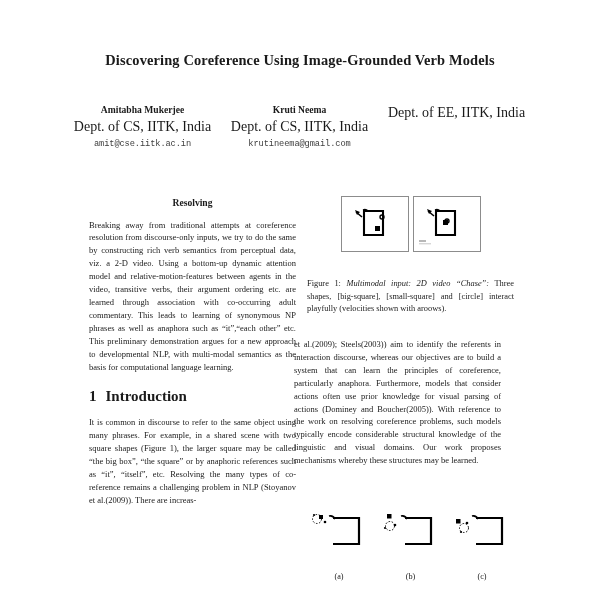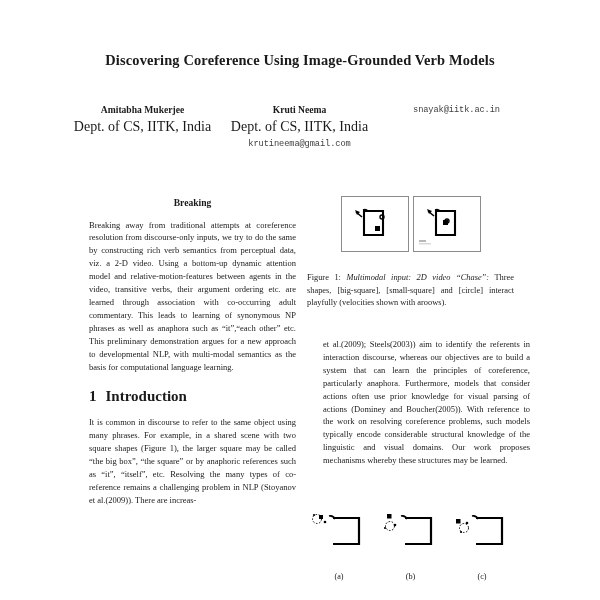--- a/index.html
+++ b/index.html
@@ -68,21 +68,21 @@
   
   .col {
     position: absolute;
     top: 196px;
     width: 207px;
     font-size: 8.5px;
     line-height: 1.52;
     text-align: justify;
   }
   .col-left  { left: 89px; }
-  .col-right { left: 323px; }
+  .col-right { left: 294px; }
 
   .section-head {
     font-size: 9.6px;
     font-weight: bold;
     text-align: center;
     margin: 0 0 8px 0;
   }
   .sec-num-head {
     font-size: 15px;
     font-weight: bold;
@@ -110,21 +110,21 @@
   }
   .frame {
     width: 68px;
     height: 56px;
     border: 1.6px solid #8c8c8c;
     background: #ffffff;
     position: relative;
     box-sizing: border-box;
   }
   .fig-caption {
-    margin-top: 20px;
+    margin-top: 26px;
     font-size: 8.4px;
     line-height: 1.5;
     text-align: justify;
   }
   .fig-caption .cap-label { font-weight: normal; }
   .fig-caption .cap-ital { font-style: italic; }
 
   
   .fig2 {
     position: absolute;
@@ -156,33 +156,34 @@
 <body>
 
 <div class="page">
 
   <div class="title">Discovering Coreference Using Image-Grounded Verb Models</div>
 
   <div class="authors">
     <div class="author-col">
       <div class="author-name">Amitabha Mukerjee</div>
       <div class="author-affil">Dept. of CS, IITK, India</div>
+      <div class="author-email">amit@cse.iitk.ac.in</div>
     </div>
     <div class="author-col">
       <div class="author-name">Kruti Neema</div>
       <div class="author-affil">Dept. of CS, IITK, India</div>
       <div class="author-email">krutineema@gmail.com</div>
     </div>
     <div class="author-col">
-      <div class="author-email">snayak@iitk.ac.in</div>
+      <div class="author-affil">Dept. of EE, IITK, India</div>
     </div>
   </div>
 
   <div class="col col-left">
-    <div class="section-head">Breaking</div>
+    <div class="section-head">Resolving</div>
     <p class="body-par">Breaking away from traditional attempts at coreference resolution from discourse-only inputs, we try to do the same by constructing rich verb semantics from perceptual data, viz. a 2-D video. Using a bottom-up dynamic attention model and relative-motion-features between agents in the video, transitive verbs, their argument ordering etc. are learned through association with co-occurring adult commentary. This leads to learning of synonymous NP phrases as well as anaphora such as “it”,“each other” etc. This preliminary demonstration argues for a new approach to developmental NLP, with multi-modal semantics as the basis for computational language learning.</p>
 
     <div class="sec-num-head">
       <span class="num">1</span><span>Introduction</span>
     </div>
     <p class="body-par">It is common in discourse to refer to the same object using many phrases. For example, in a shared scene with two square shapes (Figure 1), the larger square may be called “the big box”, “the square” or by anaphoric references such as “it”, “itself”, etc. Resolving the many types of co-reference remains a challenging problem in NLP (Stoyanov et al.(2009)). There are increas-</p>
   </div>
 
   <div class="fig1">
     <div class="fig1-frames">

